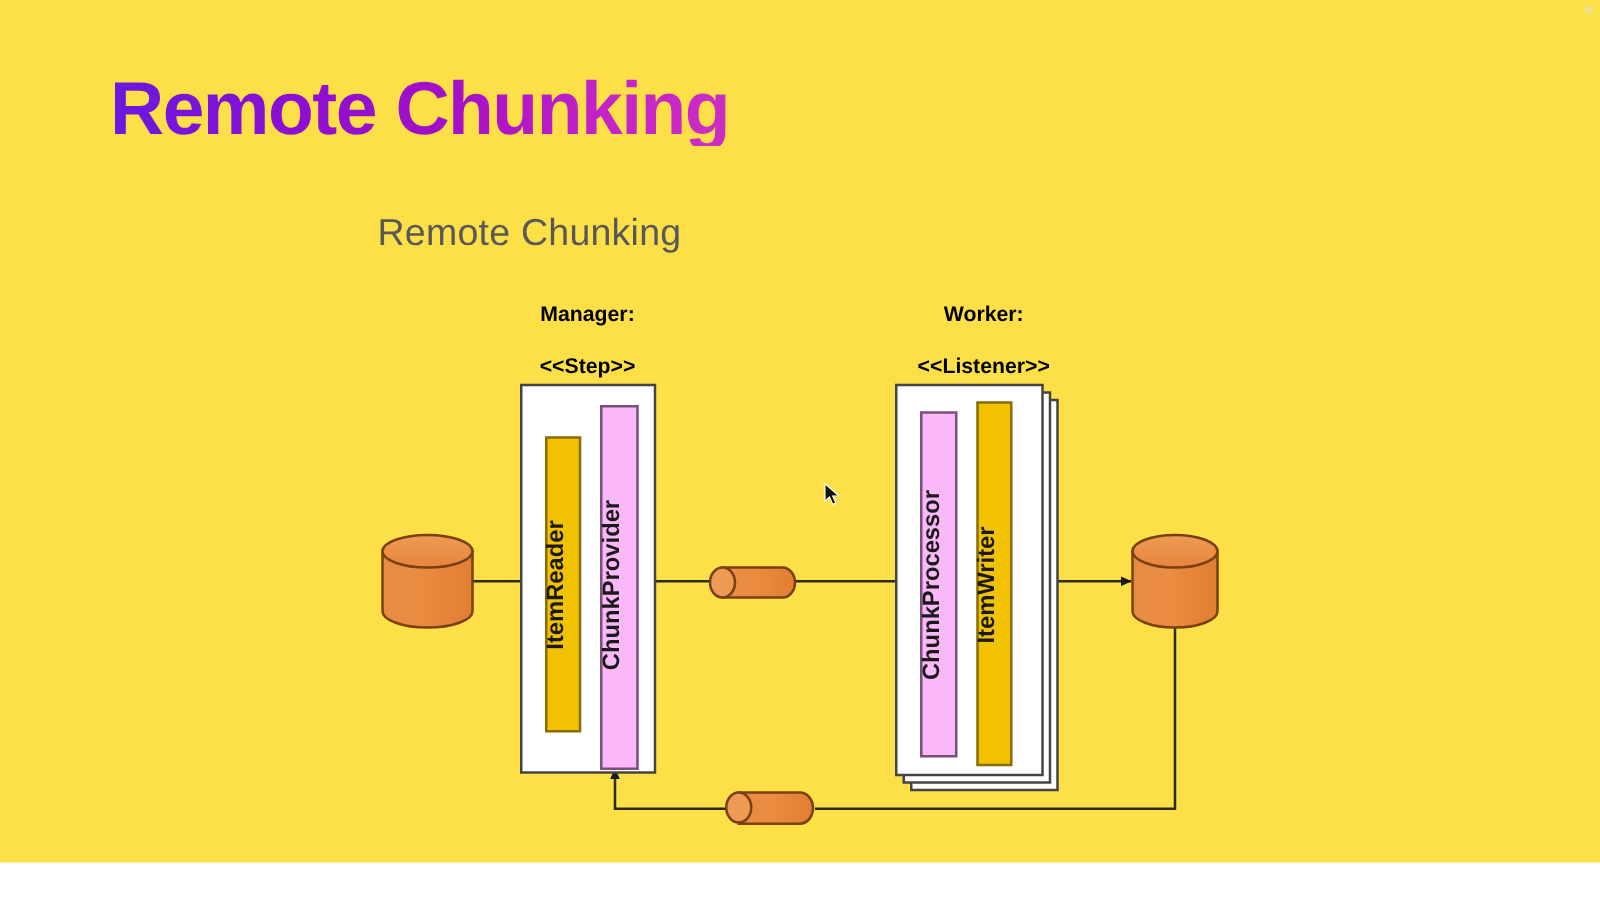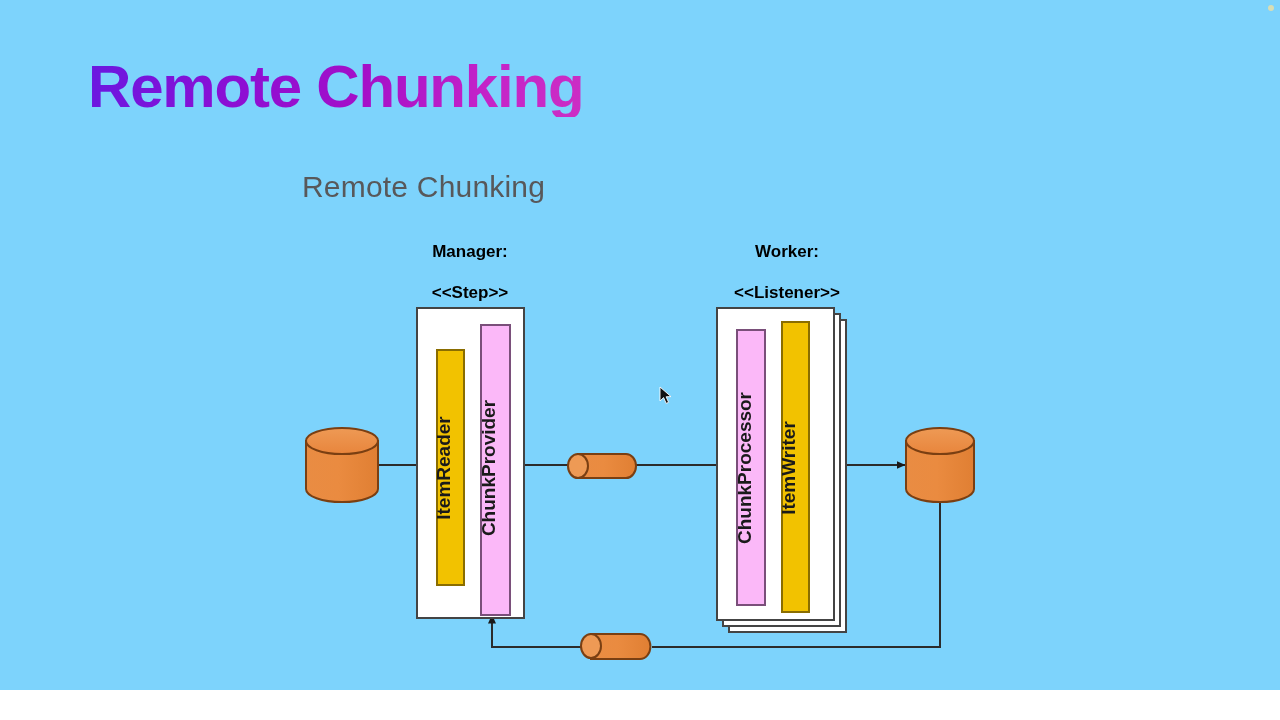--- a/index.html
+++ b/index.html
@@ -13,21 +13,21 @@
     position: relative;
     overflow: hidden;
     font-family: "Liberation Sans", sans-serif;
   }
 
   #slide {
     position: absolute;
     left: 0; top: 0;
     width: 1280px;
     height: 690px;
-    background: #7dd3fc;
+    background: #fde047;
   }
 
   
   #slide-title {
     position: absolute;
     left: 88px;
     top: 57px;
     font-size: 60px;
     font-weight: bold;
     letter-spacing: -1.2px;

